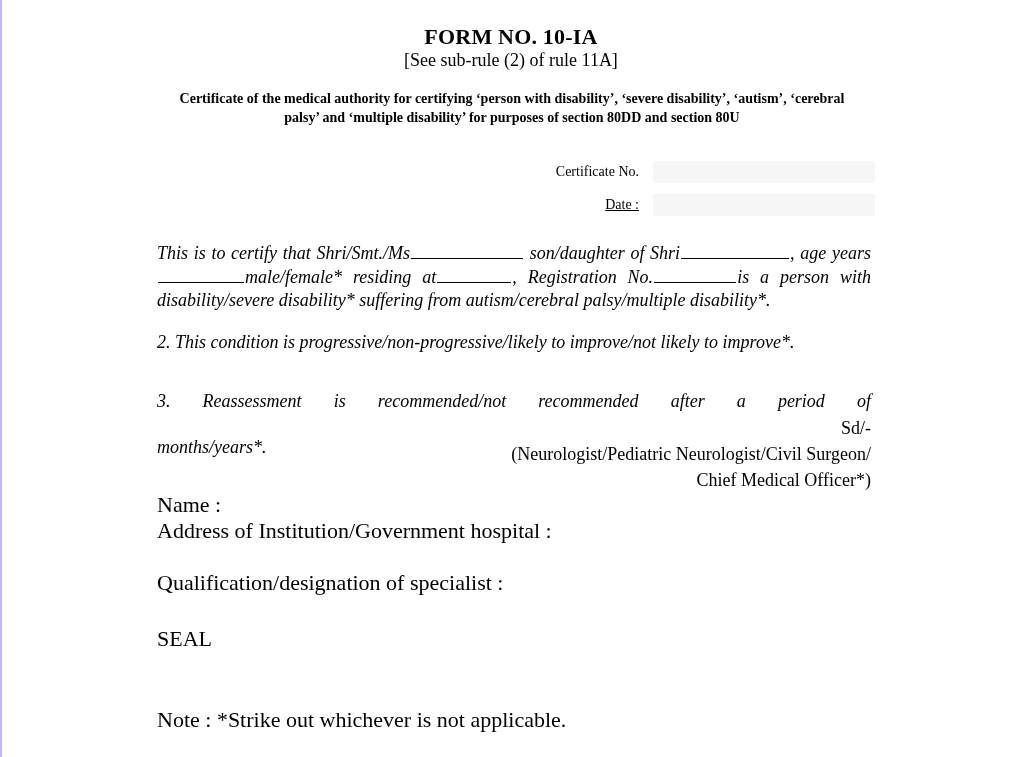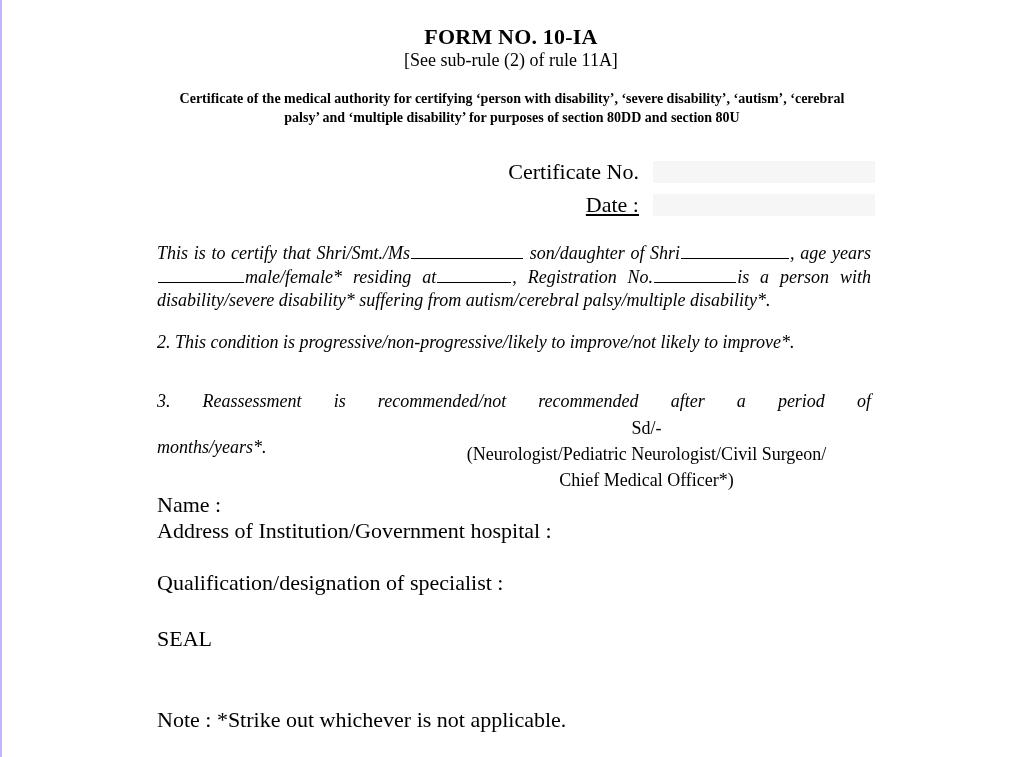--- a/index.html
+++ b/index.html
@@ -64,21 +64,21 @@
     display: flex;
     align-items: center;
   }
   .meta-row.cert { left: 155px; right: 145px; top: 161px; }
   .meta-row.date { left: 155px; right: 145px; top: 194px; text-decoration: underline; }
 
   .meta-label {
     width: 496px;
     text-align: right;
     padding-right: 14px;
-    font-size: 22px;
+    font-size: 14px;
     box-sizing: border-box;
     white-space: nowrap;
   }
 
   .meta-input {
     flex: 1;
     height: 22px;
     background: #f6f6f6;
     border: none;
     outline: none;
@@ -132,21 +132,21 @@
     display: inline-block;
     width: 100%;
   }
 
   
   .sign-block {
     position: absolute;
     left: 420px;
     width: 449px;
     top: 415px;
-    text-align: center;
+    text-align: right;
     font-size: 18px;
     line-height: 1.45;
   }
 
   
   .field {
     position: absolute;
     left: 155px;
     font-size: 22px;
     white-space: nowrap;

